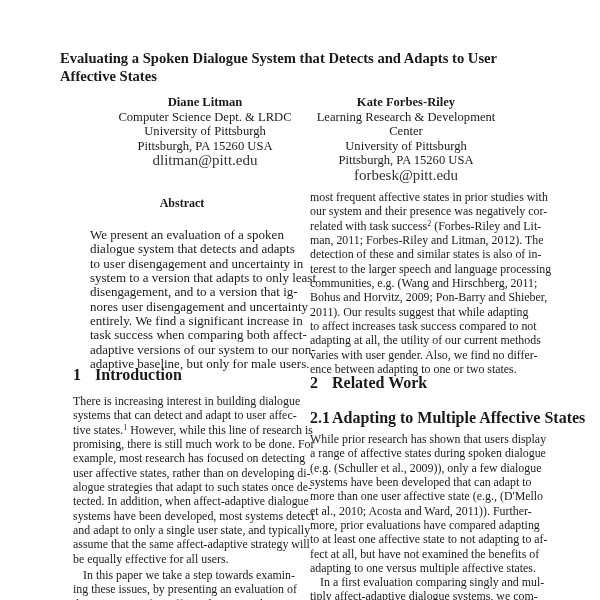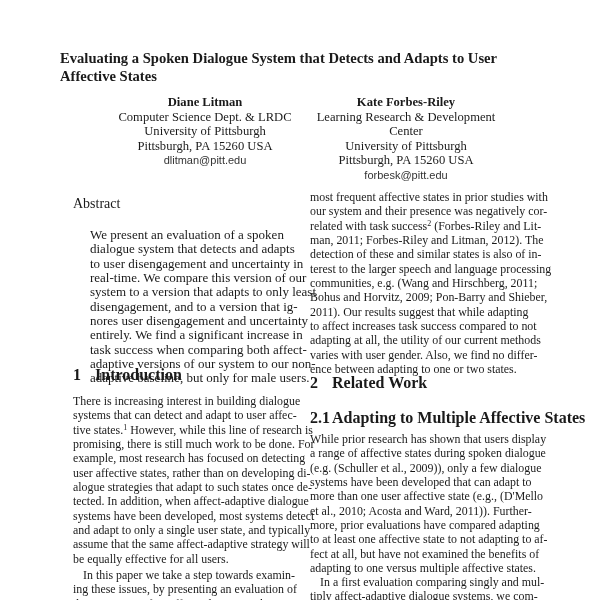--- a/index.html
+++ b/index.html
@@ -2,25 +2,25 @@
 <html><head>
   <meta charset="utf-8">
   <style>
     html, body { margin: 0; padding: 0; background: #ffffff; }
     body { width: 600px; height: 600px; overflow: hidden; position: relative; font-family: "Liberation Serif", serif; color: #1a1a1a; }
     .title { position: absolute; left: 60px; width: 480px; top: 49px; font-weight: bold; font-size: 14.6px; line-height: 18px; }
     .author { position: absolute; top: 95px; text-align: center; font-size: 12.6px; line-height: 14.6px; }
     .author.a1 { left: 108px; width: 194px; }
     .author.a2 { left: 301px; width: 210px; }
     .author .name { font-weight: bold; }
-    .author .email { font-family: Liberation Sans, sans-serif; font-size: 11px; color: #333; }
+    .author .email { font-family: Liberation Serif, serif; font-size: 15px; color: #333; }
     .col { position: absolute; width: 218px; font-size: 11.9px; line-height: 14.35px; text-align: justify; }
     .col.left { left: 73px; }
     .col.right { left: 310px; }
-    .abstract-head { position: absolute; left: 73px; width: 218px; top: 196px; text-align: left; font-weight: normal; font-size: 14px; }
+    .abstract-head { position: absolute; left: 73px; width: 218px; top: 196px; text-align: center; font-weight: bold; font-size: 12px; }
     .abstract { position: absolute; left: 90px; width: 184px; top: 228px; font-size: 13px; line-height: 14.35px; text-align: justify; }
     .line { display: block; white-space: nowrap; text-align-last: justify; }
     .line.last { text-align-last: left; }
     .h1 { position: absolute; font-weight: bold; font-size: 16px; }
     .h1 .num { display: inline-block; width: 22px; }
     .h2 { position: absolute; font-weight: bold; font-size: 16px; }
     .h2 .num { display: inline-block; width: 22px; }
     .indent { padding-left: 10px; }
     sup { font-size: 8px; line-height: 0; vertical-align: 4px; }
   </style>
@@ -45,21 +45,20 @@
   <div>University of Pittsburgh</div>
   <div>Pittsburgh, PA 15260 USA</div>
   <div class="email">forbesk@pitt.edu</div>
 </div>
 
 <div class="abstract-head">Abstract</div>
 <div class="abstract" id="abstract-body">
     <span class="line">We present an evaluation of a spoken</span>
     <span class="line">dialogue system that detects and adapts</span>
     <span class="line">to user disengagement and uncertainty in</span>
-    <span class="line">real-time. We compare this version of our</span>
     <span class="line">system to a version that adapts to only least</span>
     <span class="line">disengagement, and to a version that ig-</span>
     <span class="line">nores user disengagement and uncertainty</span>
     <span class="line">entirely. We find a significant increase in</span>
     <span class="line">task success when comparing both affect-</span>
     <span class="line">adaptive versions of our system to our non-</span>
     <span class="line last">adaptive baseline, but only for male users.</span>
   </div>
 
 <div class="h1" style="left:73px; top:366px;">

